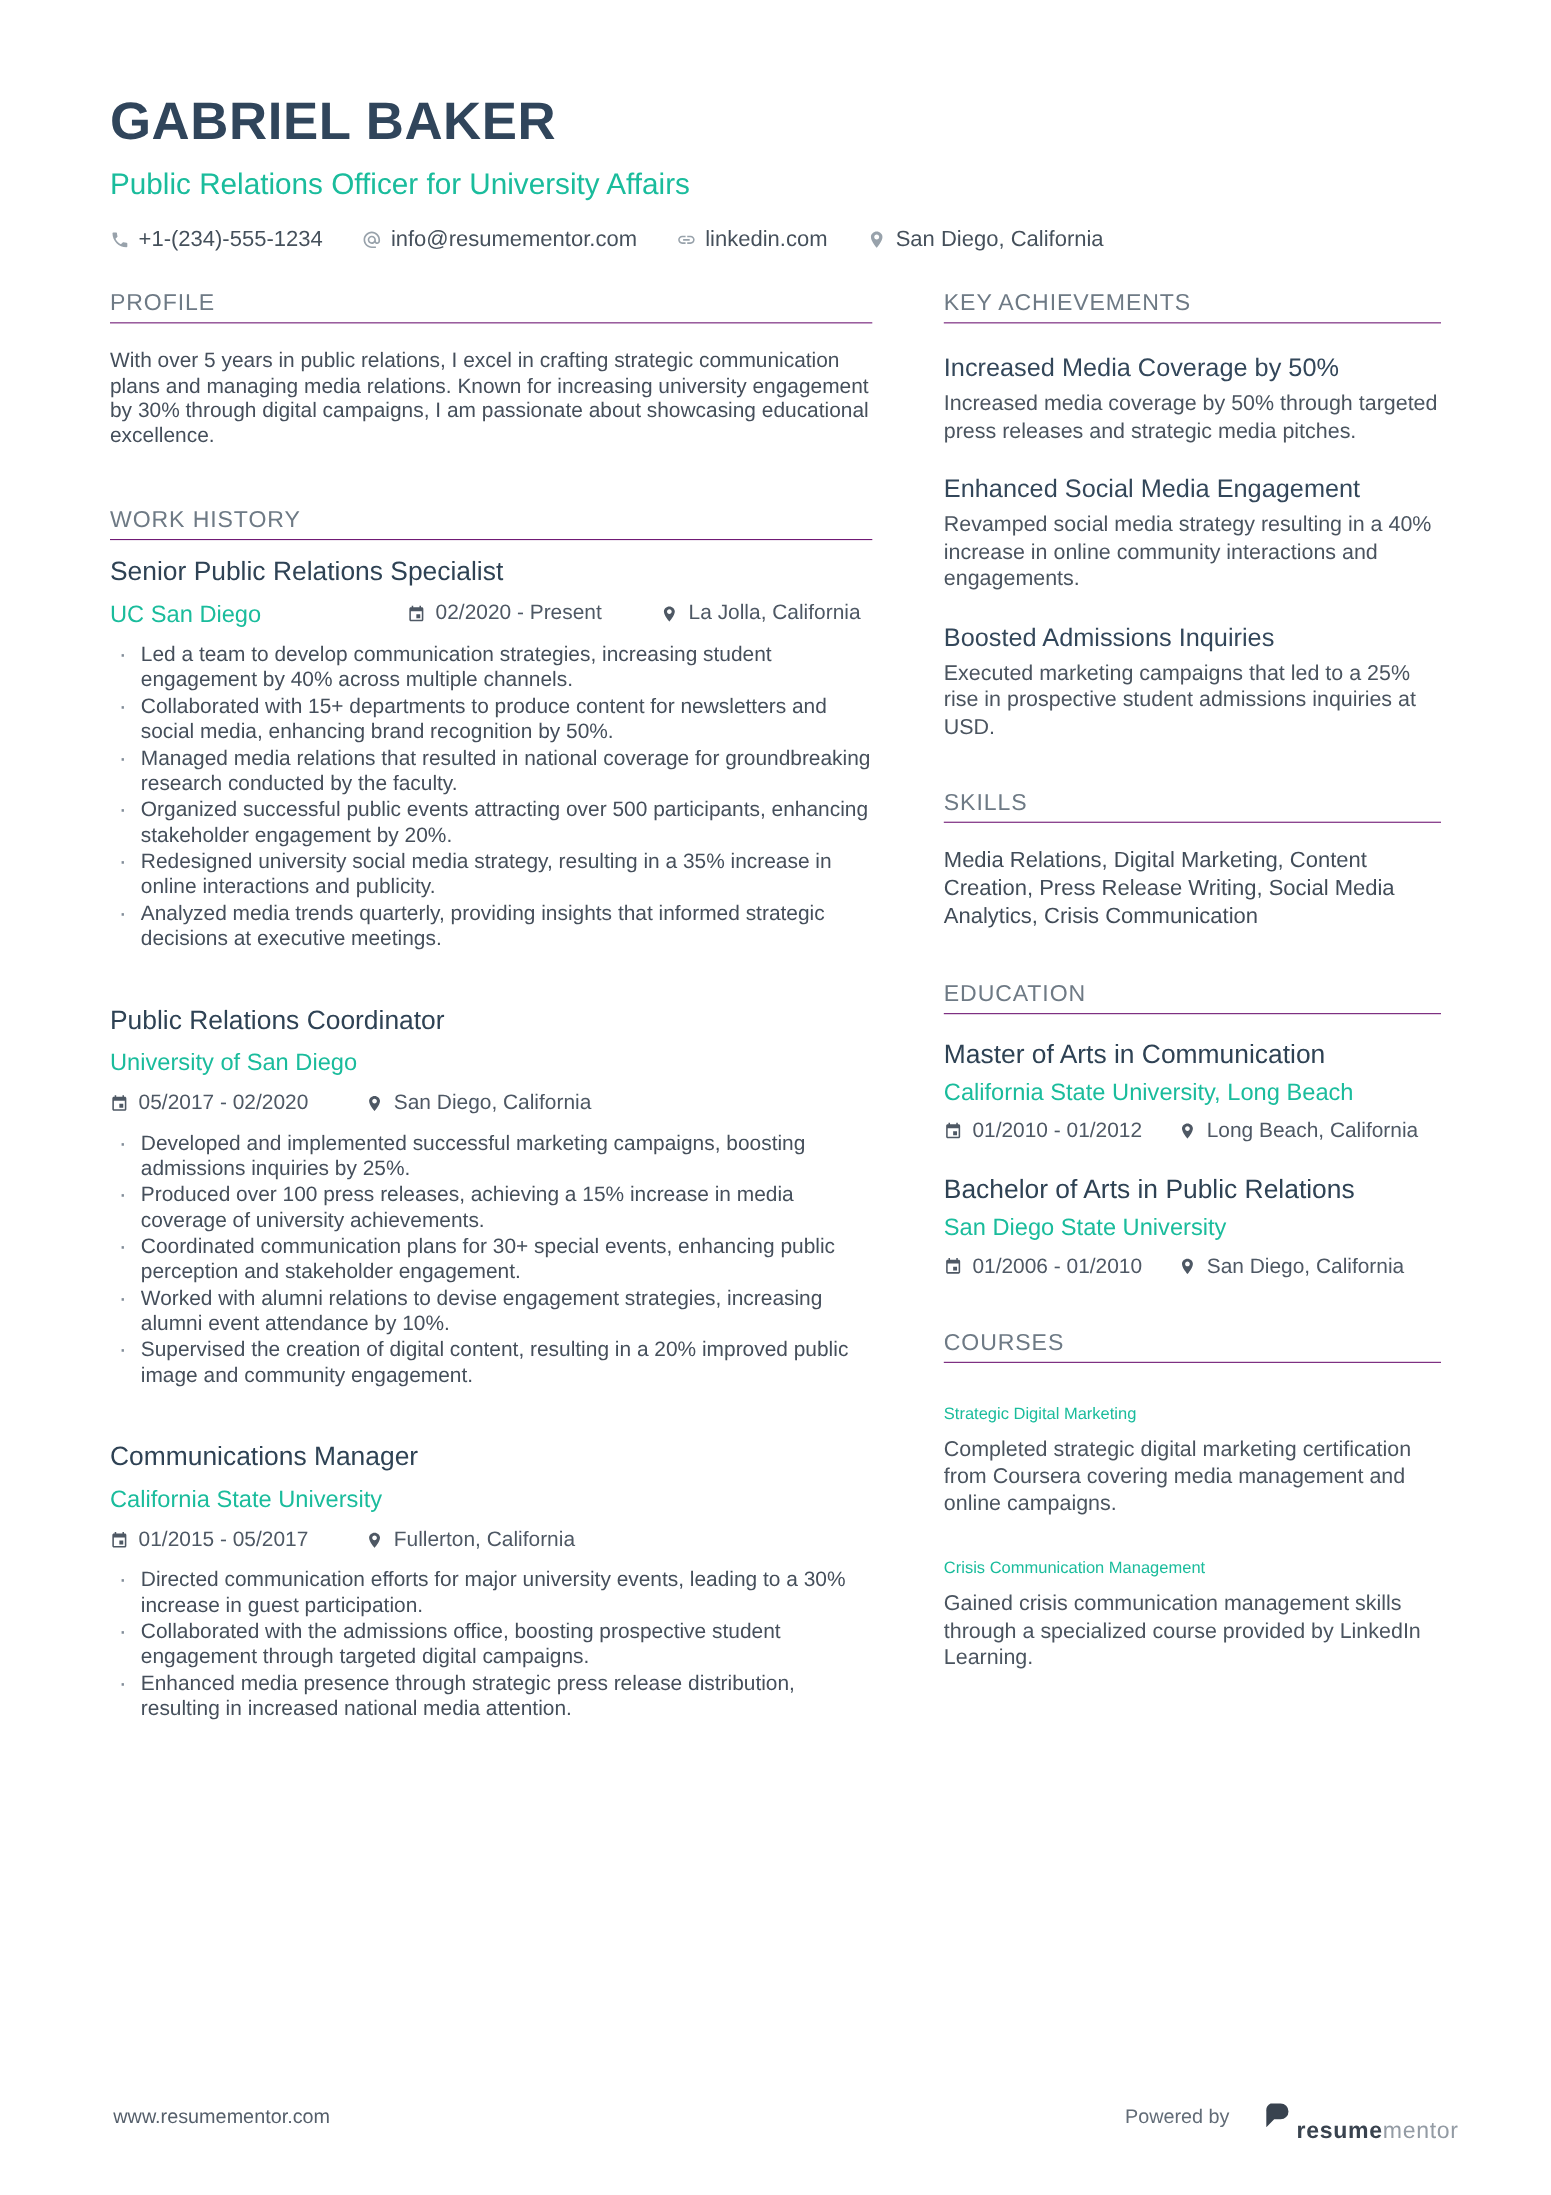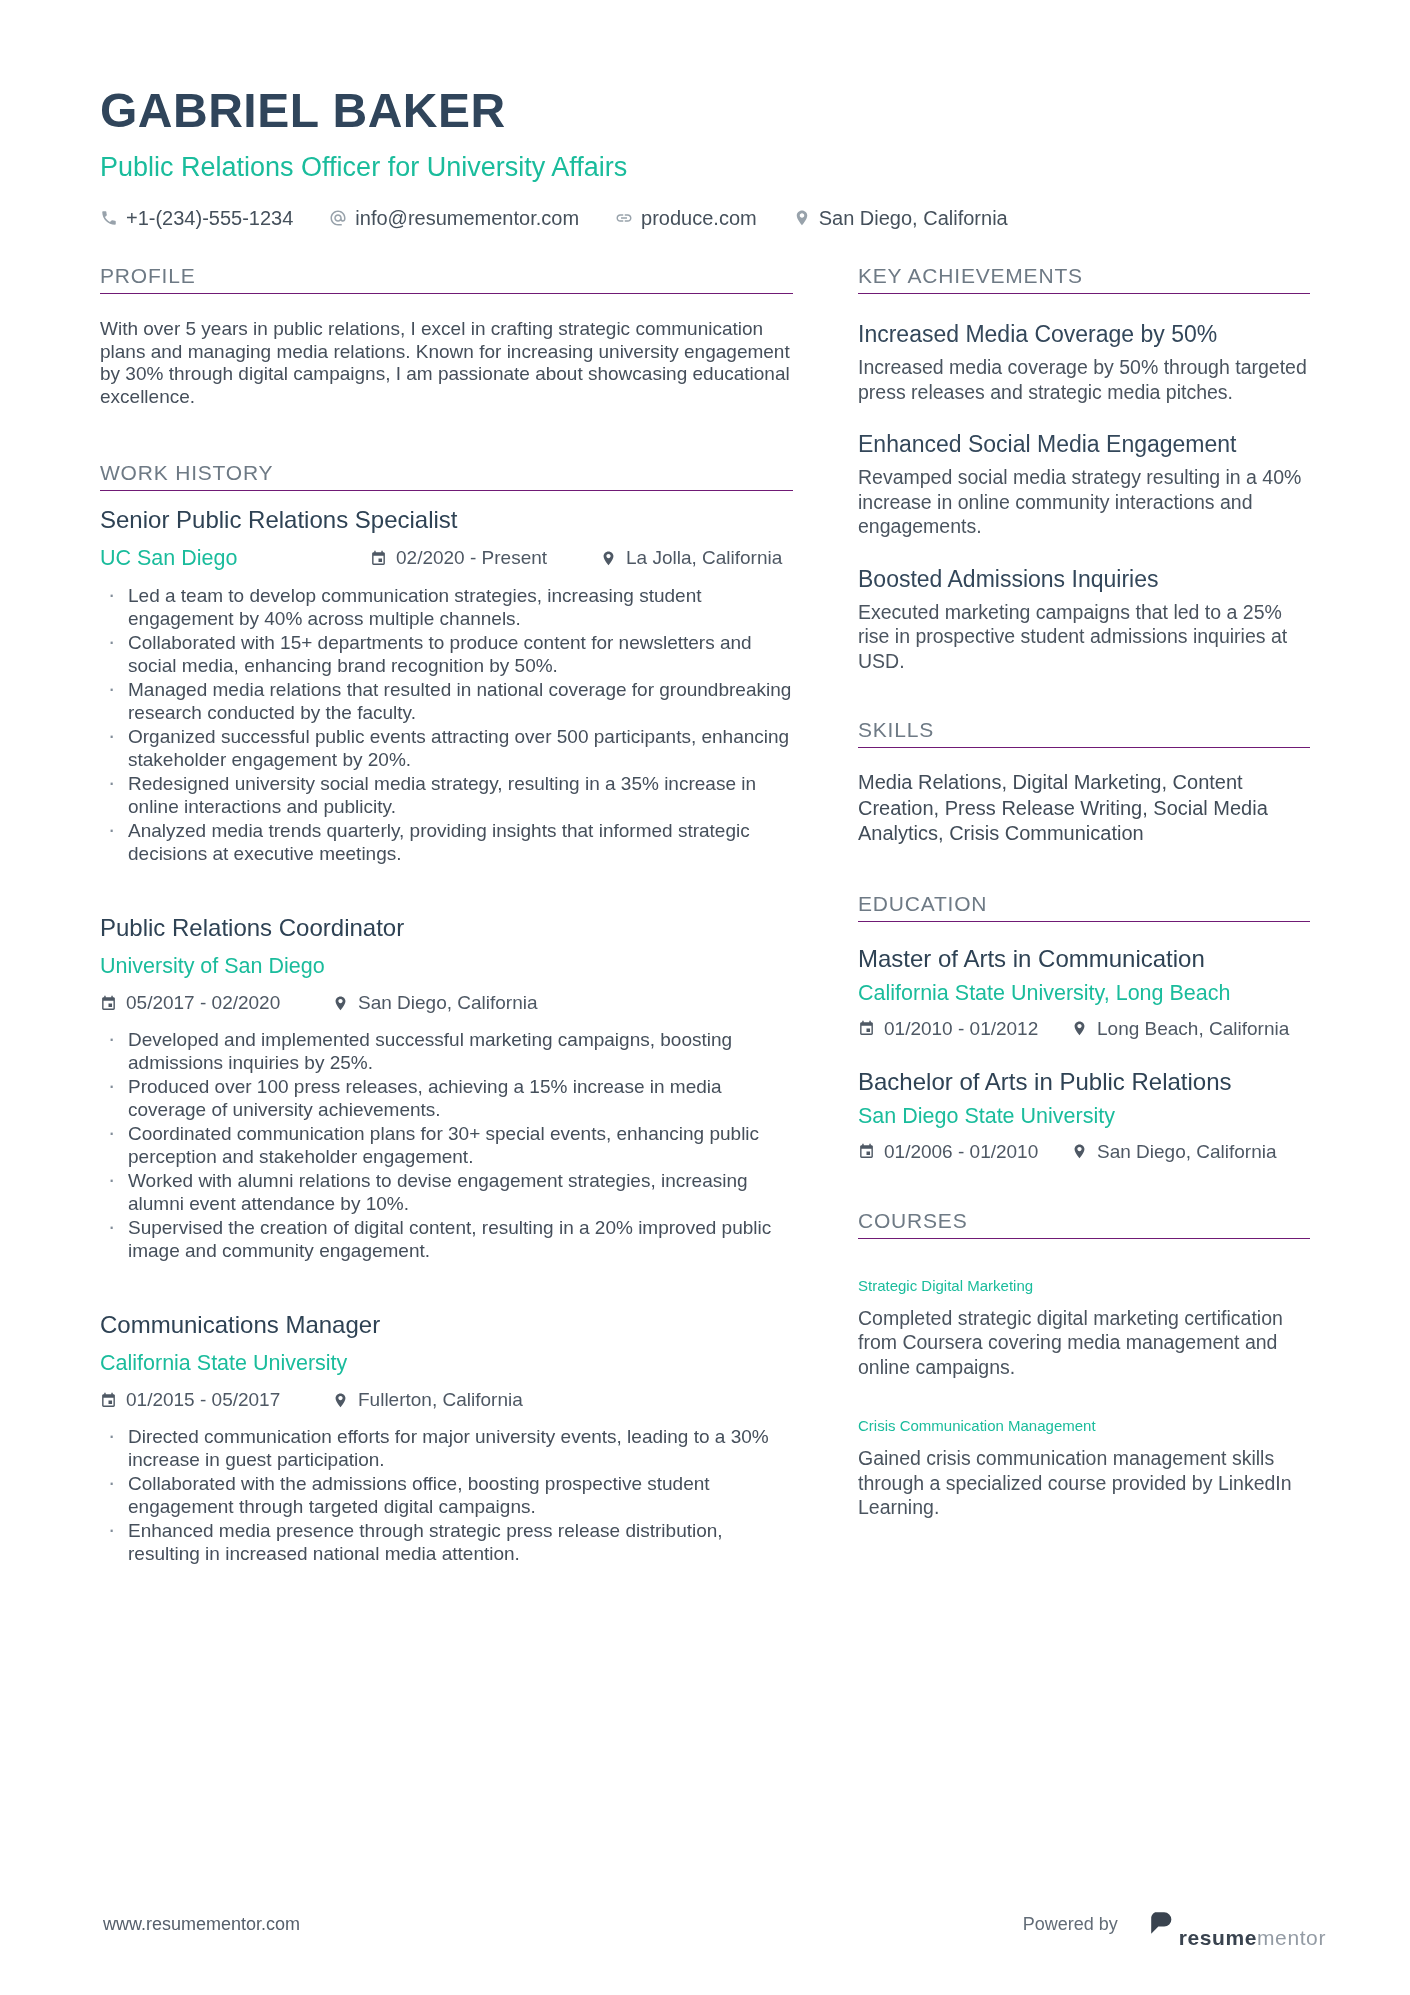--- a/index.html
+++ b/index.html
@@ -143,21 +143,21 @@
       <span class="contact-item">
         <svg class="ic" viewBox="0 0 24 24">
             <use href="#p-at"></use>
           </svg>
         <span>info@resumementor.com</span>
       </span>
       <span class="contact-item">
         <svg class="ic" viewBox="0 0 24 24">
             <use href="#p-link"></use>
           </svg>
-        <span>produce.com</span>
+        <span>linkedin.com</span>
       </span>
       <span class="contact-item">
         <svg class="ic" viewBox="0 0 24 24">
             <use href="#p-pin"></use>
           </svg>
         <span>San Diego, California</span>
       </span>
     </div>
   </header>
 

